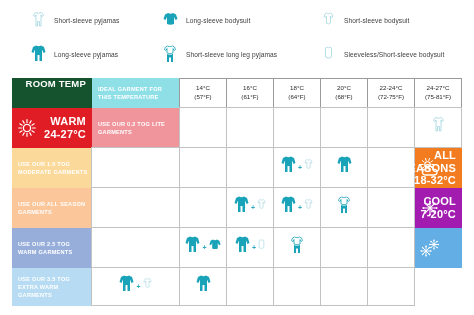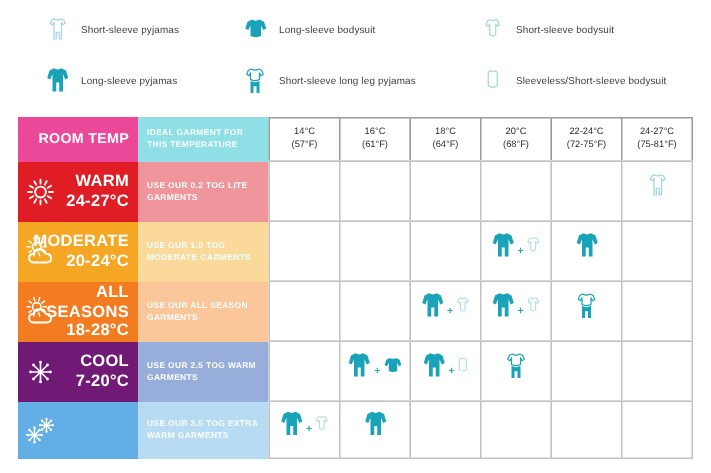--- a/index.html
+++ b/index.html
@@ -35,21 +35,21 @@
 
   
   .lbl{
     display:flex;align-items:center;justify-content:flex-end;
     padding:0 6px 0 4px;color:#ffffff;text-align:right;
   }
   .lbl .wicon{position:absolute;left:4px;top:50%;transform:translateY(-50%);width:22px;height:22px;}
   .lbl .txt{font-size:11px;font-weight:bold;line-height:1.18;letter-spacing:.2px;}
   .lbl .txt .t2{font-weight:bold;}
 
-  .hdr-room{background:#ec4899;align-items:center;}
+  .hdr-room{background:#14532d;align-items:flex-start;}
   .hdr-room .txt{font-size:9.5px;}
   .r-warm{background:#e01c24;}
   .r-moderate{background:#f5a623;}
   .r-cool{background:#1f5fac;}
   .r-cold{background:#63aee4;}
 
   
   .desc{
     display:flex;align-items:center;padding-left:6px;padding-right:4px;
     color:#ffffff;font-size:5.6px;font-weight:bold;line-height:1.45;letter-spacing:.25px;
@@ -196,37 +196,20 @@
       <div class="cell dc"></div>
       <div class="cell dc"></div>
       <div class="cell dc"></div>
       <div class="cell dc"></div>
       <div class="cell dc"></div>
       <div class="cell dc">
         <span><svg width="13" height="20" viewBox="0 0 26 40">
             <path d="M8 3 L5 5 L3 9 L6 11 L8 8 L8 30 L11 30 L11 21 L15 21 L15 30 L18 30 L18 8 L20 11 L23 9 L21 5 L18 3 Q13 6 8 3 Z" fill="none" stroke="#9fd4dd" stroke-width="1.6" stroke-linejoin="round"></path>
           </svg></span>
       </div>
-      <div class="cell lbl r-moderate" style="background:#f5a623">
-      <span class="wicon"><svg width="22" height="22" viewBox="0 0 22 22">
-            <circle cx="8.5" cy="7.5" r="2.8" fill="none" stroke="#ffffff" stroke-width="1.1"></circle>
-            <line x1="12.8" y1="7.5" x2="14.9" y2="7.5" stroke="#ffffff" stroke-width="1" stroke-linecap="round"></line>
-            <line x1="11.978773075812274" y1="10.027476584857634" x2="13.677708763999664" y2="11.261825614671828" stroke="#ffffff" stroke-width="1" stroke-linecap="round"></line>
-            <line x1="9.828773075812274" y1="11.58954302006916" x2="10.477708763999663" y2="13.586761704288982" stroke="#ffffff" stroke-width="1" stroke-linecap="round"></line>
-            <line x1="7.171226924187726" y1="11.589543020069161" x2="6.522291236000337" y2="13.586761704288984" stroke="#ffffff" stroke-width="1" stroke-linecap="round"></line>
-            <line x1="5.021226924187727" y1="10.027476584857634" x2="3.3222912360003365" y2="11.261825614671828" stroke="#ffffff" stroke-width="1" stroke-linecap="round"></line>
-            <line x1="4.2" y1="7.500000000000001" x2="2.0999999999999996" y2="7.500000000000001" stroke="#ffffff" stroke-width="1" stroke-linecap="round"></line>
-            <line x1="5.021226924187726" y1="4.972523415142366" x2="3.3222912360003356" y2="3.7381743853281724" stroke="#ffffff" stroke-width="1" stroke-linecap="round"></line>
-            <line x1="7.171226924187725" y1="3.4104569799308404" x2="6.522291236000336" y2="1.4132382957110172" stroke="#ffffff" stroke-width="1" stroke-linecap="round"></line>
-            <line x1="9.828773075812274" y1="3.4104569799308395" x2="10.477708763999662" y2="1.4132382957110163" stroke="#ffffff" stroke-width="1" stroke-linecap="round"></line>
-            <line x1="11.978773075812274" y1="4.972523415142365" x2="13.677708763999664" y2="3.73817438532817" stroke="#ffffff" stroke-width="1" stroke-linecap="round"></line>
-            <path d="M7 18 Q3.4 18 3.4 15 Q3.4 12.4 6.3 12.2 Q7 9.2 10.4 9.2 Q13.9 9.2 14.4 12.2 Q18 12.2 18 15.2 Q18 18 14.8 18 Z" fill="none" stroke="#ffffff" stroke-width="1.3" stroke-linejoin="round"></path>
-          </svg></span>
-      <span class="txt">MODERATE<br><span class="t2">20-24°C</span></span>
-    </div>
       <div class="cell desc d-moderate" style="background:#fbd99a">
       <span>USE OUR 1.0 TOG MODERATE GARMENTS</span>
       </div>
       <div class="cell dc"></div>
       <div class="cell dc"></div>
       <div class="cell dc"></div>
       <div class="cell dc">
         <span><svg width="15" height="22" viewBox="0 0 30 44">
             <path d="M10 3 L4 6 L1 16 L5 18 L8 11 L8 34 L13 34 L13 22 L17 22 L17 34 L22 34 L22 11 L25 18 L29 16 L26 6 L20 3 Q15 6 10 3 Z" fill="#19a3b8"></path>
           </svg></span>
@@ -249,21 +232,21 @@
             <line x1="9.828773075812274" y1="11.58954302006916" x2="10.477708763999663" y2="13.586761704288982" stroke="#ffffff" stroke-width="1" stroke-linecap="round"></line>
             <line x1="7.171226924187726" y1="11.589543020069161" x2="6.522291236000337" y2="13.586761704288984" stroke="#ffffff" stroke-width="1" stroke-linecap="round"></line>
             <line x1="5.021226924187727" y1="10.027476584857634" x2="3.3222912360003365" y2="11.261825614671828" stroke="#ffffff" stroke-width="1" stroke-linecap="round"></line>
             <line x1="4.2" y1="7.500000000000001" x2="2.0999999999999996" y2="7.500000000000001" stroke="#ffffff" stroke-width="1" stroke-linecap="round"></line>
             <line x1="5.021226924187726" y1="4.972523415142366" x2="3.3222912360003356" y2="3.7381743853281724" stroke="#ffffff" stroke-width="1" stroke-linecap="round"></line>
             <line x1="7.171226924187725" y1="3.4104569799308404" x2="6.522291236000336" y2="1.4132382957110172" stroke="#ffffff" stroke-width="1" stroke-linecap="round"></line>
             <line x1="9.828773075812274" y1="3.4104569799308395" x2="10.477708763999662" y2="1.4132382957110163" stroke="#ffffff" stroke-width="1" stroke-linecap="round"></line>
             <line x1="11.978773075812274" y1="4.972523415142365" x2="13.677708763999664" y2="3.73817438532817" stroke="#ffffff" stroke-width="1" stroke-linecap="round"></line>
             <path d="M7 18 Q3.4 18 3.4 15 Q3.4 12.4 6.3 12.2 Q7 9.2 10.4 9.2 Q13.9 9.2 14.4 12.2 Q18 12.2 18 15.2 Q18 18 14.8 18 Z" fill="none" stroke="#ffffff" stroke-width="1.3" stroke-linejoin="round"></path>
           </svg></span>
-      <span class="txt">ALL SEASONS<br><span class="t2">18-28°C</span></span>
+      <span class="txt">ALL SEASONS<br><span class="t2">18-32°C</span></span>
     </div>
       <div class="cell desc d-all-seasons" style="background:#fac69a">
       <span>USE OUR  ALL SEASON GARMENTS</span>
       </div>
       <div class="cell dc"></div>
       <div class="cell dc"></div>
       <div class="cell dc">
         <span><svg width="15" height="22" viewBox="0 0 30 44">
             <path d="M10 3 L4 6 L1 16 L5 18 L8 11 L8 34 L13 34 L13 22 L17 22 L17 34 L22 34 L22 11 L25 18 L29 16 L26 6 L20 3 Q15 6 10 3 Z" fill="#19a3b8"></path>
           </svg></span>
@@ -281,21 +264,21 @@
             <path d="M7 4 L4 6 L2 11 L5 13 L7 10 L7 24 Q11 28 15 24 L15 10 L17 13 L20 11 L18 6 L15 4 Q11 7 7 4 Z" fill="none" stroke="#9fd4dd" stroke-width="1.5" stroke-linejoin="round"></path>
           </svg></span>
       </div>
       <div class="cell dc">
         <span><svg width="14" height="22" viewBox="0 0 28 44">
             <path d="M9 4 L5 6 L3 11 L6 13 L8 9 L8 18 Q14 21 20 18 L20 9 L22 13 L25 11 L23 6 L19 4 Q14 7 9 4 Z" fill="none" stroke="#19a3b8" stroke-width="1.6" stroke-linejoin="round"></path>
             <path d="M8 20 L8 36 L12 36 L12 27 L16 27 L16 36 L20 36 L20 20 Q14 23 8 20 Z" fill="#19a3b8"></path>
           </svg></span>
       </div>
       <div class="cell dc"></div>
-      <div class="cell lbl r-cool" style="background:#701a75">
+      <div class="cell lbl r-cool" style="background:#a21caf">
       <span class="wicon"><svg width="22" height="22" viewBox="0 0 22 22">
             <line x1="11" y1="11" x2="17.6" y2="11" stroke="#ffffff" stroke-width="1.1" stroke-linecap="round"></line>
             <circle cx="17.6" cy="11" r="0.935" fill="#ffffff"></circle>
             <line x1="11" y1="11" x2="15.666904755831213" y2="15.666904755831213" stroke="#ffffff" stroke-width="1.1" stroke-linecap="round"></line>
             <circle cx="15.666904755831213" cy="15.666904755831213" r="0.935" fill="#ffffff"></circle>
             <line x1="11" y1="11" x2="11" y2="17.6" stroke="#ffffff" stroke-width="1.1" stroke-linecap="round"></line>
             <circle cx="11" cy="17.6" r="0.935" fill="#ffffff"></circle>
             <line x1="11" y1="11" x2="6.333095244168787" y2="15.666904755831213" stroke="#ffffff" stroke-width="1.1" stroke-linecap="round"></line>
             <circle cx="6.333095244168787" cy="15.666904755831213" r="0.935" fill="#ffffff"></circle>
             <line x1="11" y1="11" x2="4.4" y2="11" stroke="#ffffff" stroke-width="1.1" stroke-linecap="round"></line>

